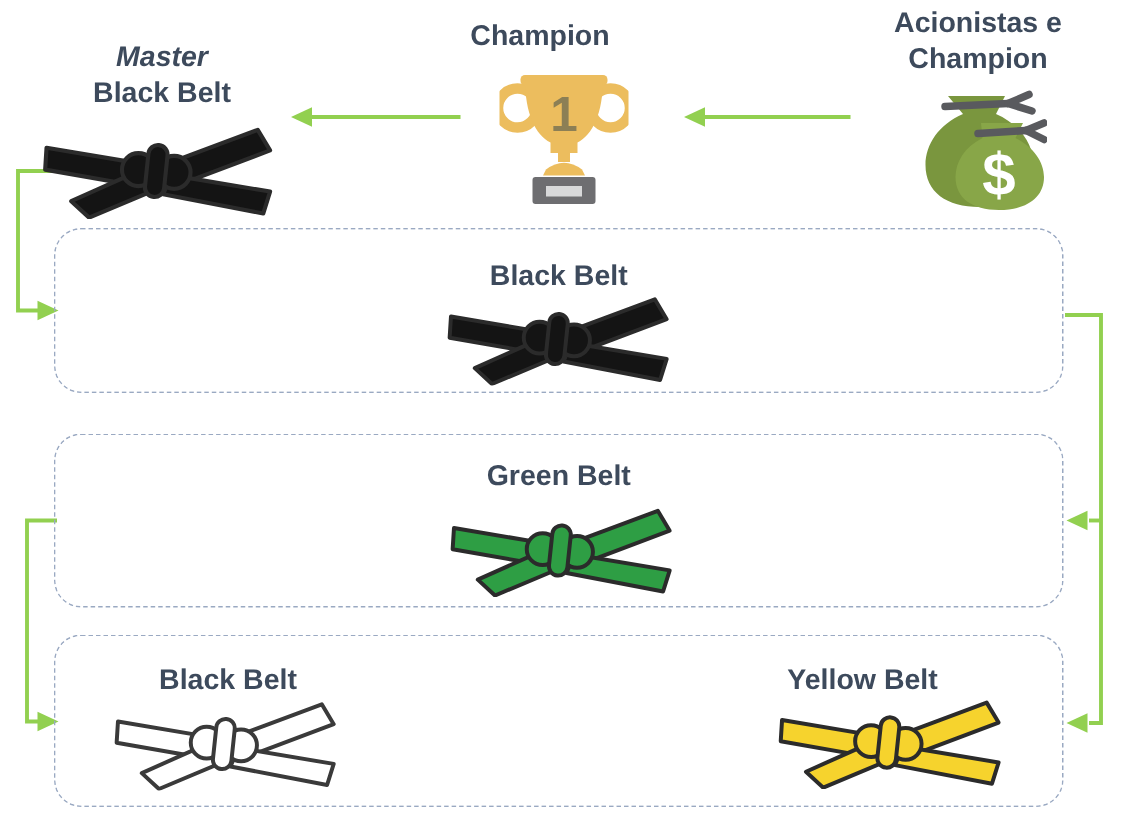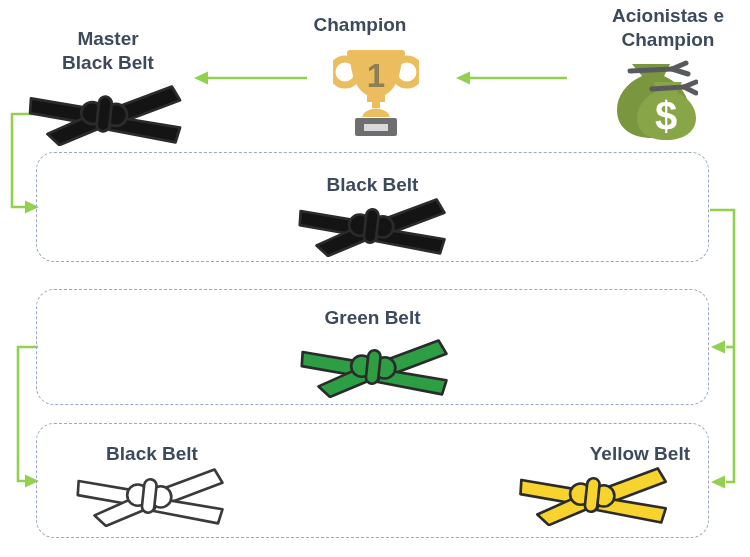--- a/index.html
+++ b/index.html
@@ -5,21 +5,21 @@
   html,body{margin:0;padding:0;background:#ffffff;}
   .canvas{
     position:relative;width:750px;height:557px;background:#ffffff;
     font-family:"Liberation Sans",sans-serif;overflow:hidden;
   }
   .abs{position:absolute;}
   .lbl{
     position:absolute;font-weight:700;color:#3d4a5c;text-align:center;
     font-size:19px;line-height:24px;letter-spacing:0;
   }
-  .italic-line{display:block;}
+  .italic-line{font-style:italic;display:block;}
   .plain-line{display:block;}
   .belt-box{
     position:absolute;left:36px;width:673px;
     border:1.5px dashed #9aa9c2;border-radius:18px;
     box-sizing:border-box;background:transparent;
   }
   #box-black{top:152px;height:110px;}
   #box-green{top:289px;height:116px;}
   #box-bottom{top:423px;height:115px;}
   .box-title{position:absolute;left:0;width:100%;text-align:center;font-weight:700;color:#3d4a5c;font-size:19px;}
@@ -80,21 +80,21 @@
       <rect x="14" y="4" width="58" height="7" rx="3"></rect>
       <path d="M17,6 H69 C69,30 62,44 52,49 V56 H34 V49 C24,44 17,30 17,6 Z"></path>
       <rect x="39" y="54" width="8" height="8"></rect>
       <path d="M31,67 Q43,58 55,67 L57,71 H29 Z"></path>
     </g>
     <text x="43" y="41" text-anchor="middle" font-size="33" font-weight="bold" fill="#8c7f55">1</text>
     <rect x="22" y="72" width="42" height="18" rx="2" fill="#6e6e71"></rect>
     <rect x="31" y="78" width="24" height="7" fill="#d8d9da"></rect>
   </svg>
 
-  <div class="lbl" style="left:588px;top:4px;width:160px;">
+  <div class="lbl" style="left:572px;top:4px;width:160px;">
     <span class="plain-line">Acionistas e</span>
     <span class="plain-line">Champion</span>
   </div>
   <svg class="abs" style="left:608px;top:50px;" width="90" height="92" viewBox="0 0 90 92">
     <path d="M24,14 L62,14 L56,26 C72,33 81,46 81,60 C81,78 67,88 45,88 C23,88 9,78 9,60 C9,46 18,33 34,26 Z" fill="#7a963e"></path>
     <g fill="none" stroke-width="5" stroke-linecap="round" stroke="#595a5e">
       <line x1="22" y1="21" x2="64" y2="19"></line>
       <path d="M64,19 L78,13 M64,19 L80,24"></path>
     </g>
     <path d="M46,32 L74,32 L69,42 C81,48 88,58 88,68 C88,82 76,90 58,90 C40,90 29,82 29,68 C29,58 35,48 47,42 Z" fill="#88a648"></path>
@@ -117,18 +117,18 @@
   </div>
   <svg class="abs" style="left:300px;top:336px;" width="150" height="62" viewBox="0 0 170 70">
     <use href="#belt-shape" stroke="#2b2b2b" fill="#2e9e44"></use>
   </svg>
 
   <div class="belt-box" id="box-bottom"></div>
   <div class="lbl" style="left:57px;top:442px;width:190px;">Black Belt</div>
   <svg class="abs" style="left:76px;top:465px;" width="150" height="62" viewBox="0 0 170 70">
     <use href="#belt-shape" stroke="#3a3a3a" fill="#ffffff"></use>
   </svg>
-  <div class="lbl" style="left:500px;top:442px;width:190px;text-align:right;">Yellow Belt</div>
+  <div class="lbl" style="left:480px;top:442px;width:190px;">Yellow Belt</div>
   <svg class="abs" style="left:518px;top:464px;" width="152" height="62" viewBox="0 0 170 70">
     <use href="#belt-shape" stroke="#2b2b2b" fill="#f6d32d"></use>
   </svg>
 
 </div>
 
 </body></html>

